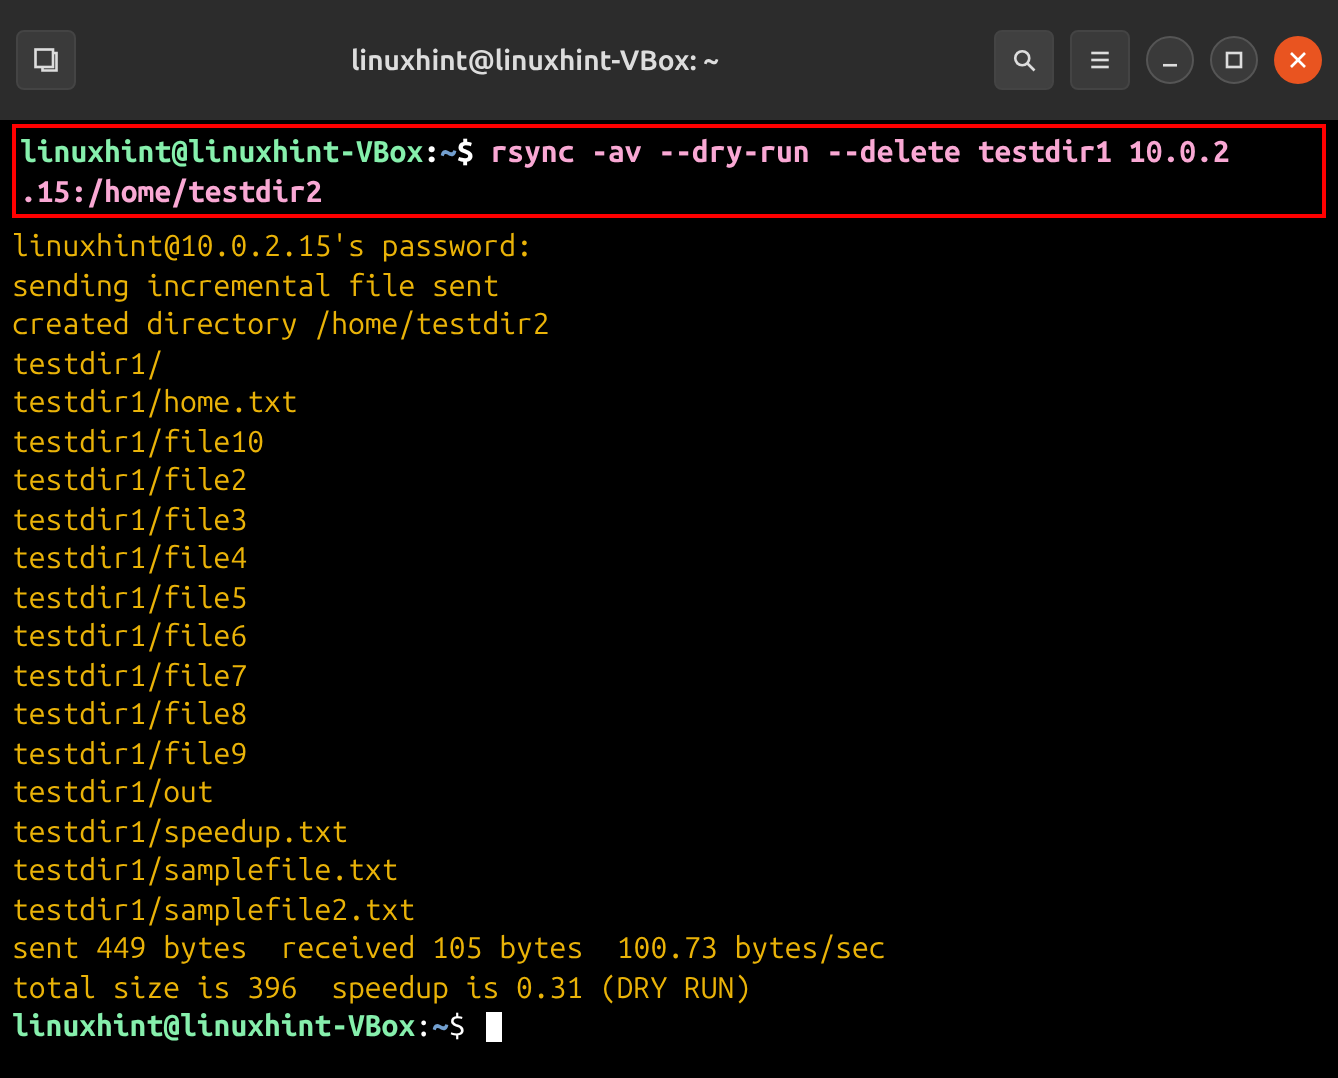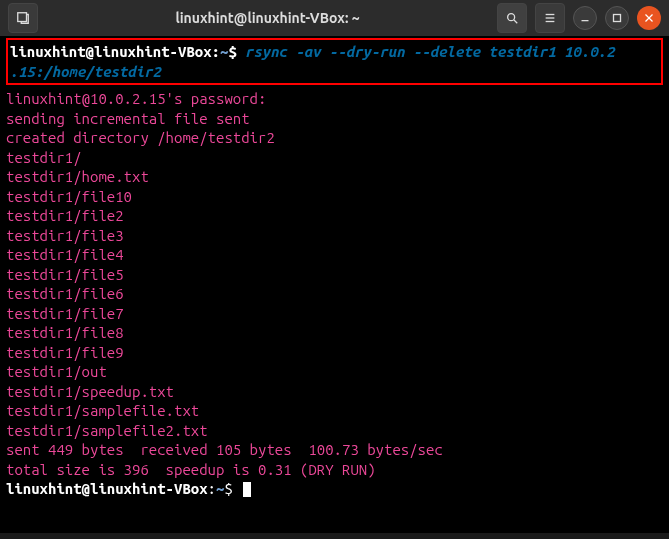--- a/index.html
+++ b/index.html
@@ -10,21 +10,21 @@
     body {
       background: #1a1a1a;
       font-family: "Ubuntu Mono", "Courier New", monospace;
       font-size: 14px;
       width: 669px;
       height: 539px;
       overflow: hidden;
     }
     .titlebar {
       background: #2c2c2c;
-      height: 36px;
+      height: 60px;
       display: flex;
       align-items: center;
       padding: 0 8px;
       gap: 10px;
     }
     .tb-left, .tb-right {
       display: flex;
       align-items: center;
       gap: 8px;
     }
@@ -74,37 +74,36 @@
       font-family: "Ubuntu Mono", "Courier New", monospace;
       font-size: 15px;
     }
     .highlighted-cmd {
       border: 2px solid #ff0000;
       padding: 2px;
       margin-bottom: 4px;
       font-weight: bold;
     }
     .prompt-user {
-      color: #ffffff;
+      color: #86efac;
       font-weight: bold;
       margin-top: 20px;
     }
     .prompt-path {
       color: #729fcf;
       font-weight: bold;
     }
     .prompt-colon {
       color: #fff;
     }
     .cmd-text {
-      color: #0369a1;
-      font-style: italic;
+      color: #f9a8d4;
     }
     .output-line {
-      color: #ec4899;
+      color: #eab308;
       white-space: pre;
     }
     .cursor {
       display: inline-block;
       width: 8px;
       height: 15px;
       background: #fff;
       vertical-align: text-bottom;
       margin-left: 2px;
     }

